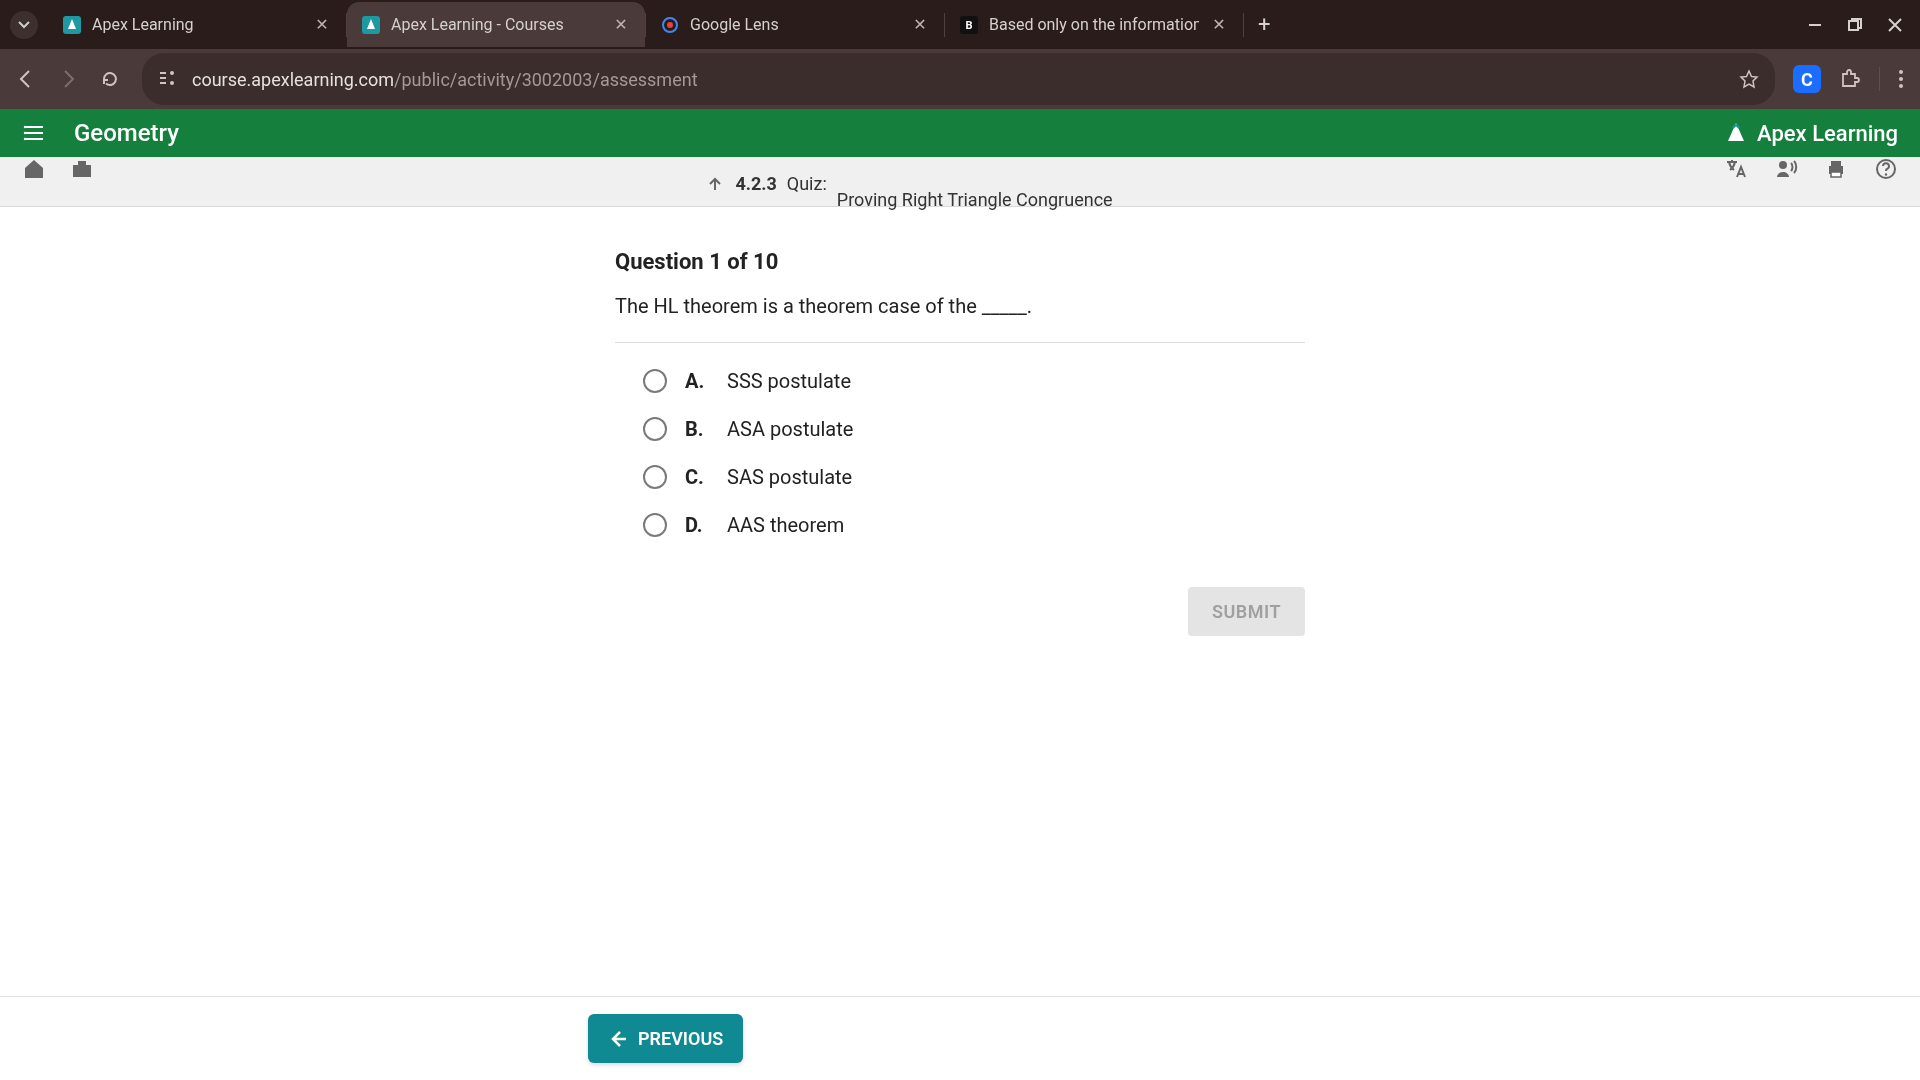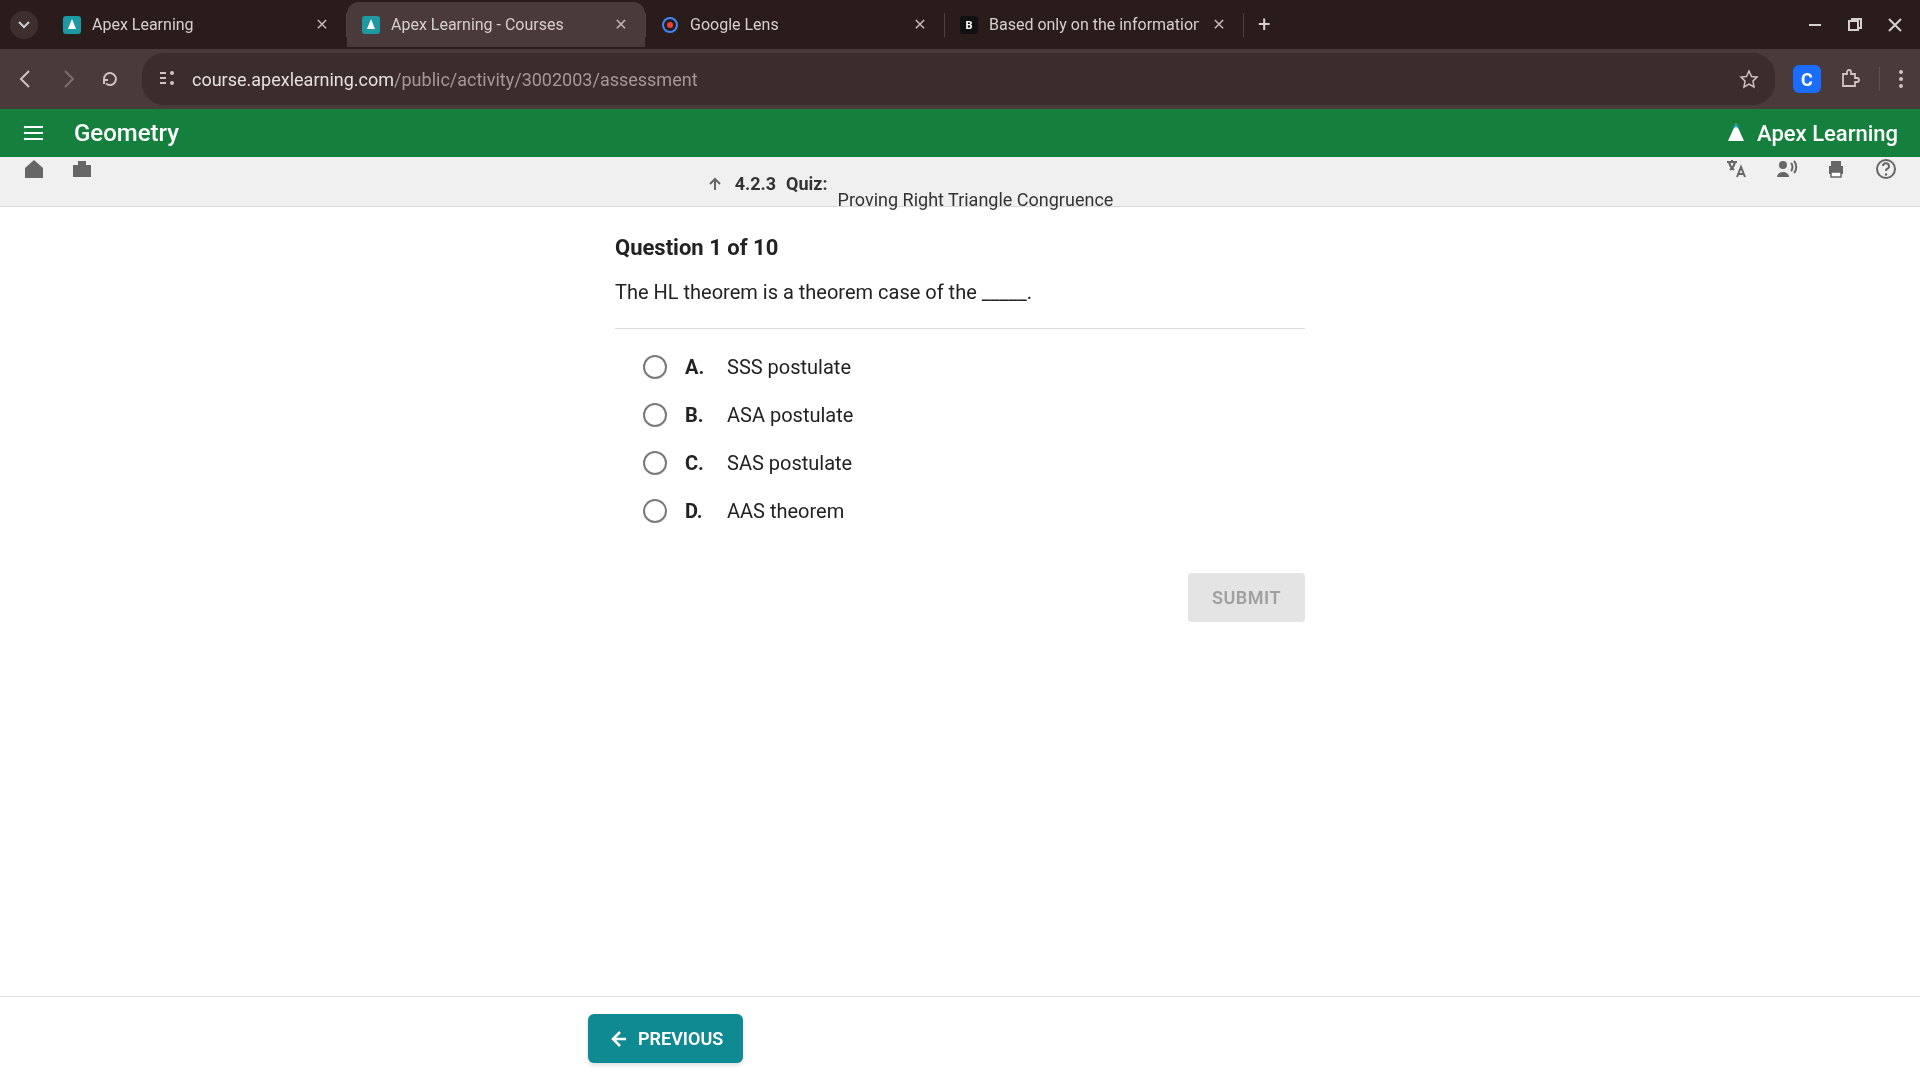--- a/index.html
+++ b/index.html
@@ -176,30 +176,30 @@
   gap: 24px;
   color:#555;
 }
 .context-bar .icon { font-size:22px; color:#666; }
 .context-bar .spacer-flex{ flex:1; display:flex; align-items:center; gap:24px; justify-content:center;}
 .breadcrumb {
   display:flex; align-items:center; gap:10px; font-size:18px; color:#333;
 }
 .breadcrumb .up { color:#666; font-size:20px;}
 .breadcrumb .code { font-weight:700; }
-.breadcrumb .kind { font-weight:700; }
+.breadcrumb .kind { font-weight:400; }
 .breadcrumb .title { font-weight:400;margin-top:32px; }
 .context-right { display:flex; align-items:center; gap:26px; font-size:22px; color:#666;}
 
 
 .content {
   display:flex;
   flex-direction:column;
   align-items:center;
-  padding-top: 28px;
+  padding-top: 42px;
 }
 .qwrap { width: 690px; }
 .qheader { font-size:22px; font-weight:700; color:#222; margin-bottom:18px;}
 .qtext { font-size:20px; color:#222; margin-bottom:22px; line-height:1.4;}
 .qdivider { height:1px; background:#dcdcdc; margin-bottom:26px;}
 .choices { display:flex; flex-direction:column; gap:24px; padding-left:28px;}
 .choice { display:flex; align-items:center; gap:18px; font-size:20px; color:#222;}
 .choice .radio {
   width:24px; height:24px; border:2px solid #7a7a7a; border-radius:50%;
 }

